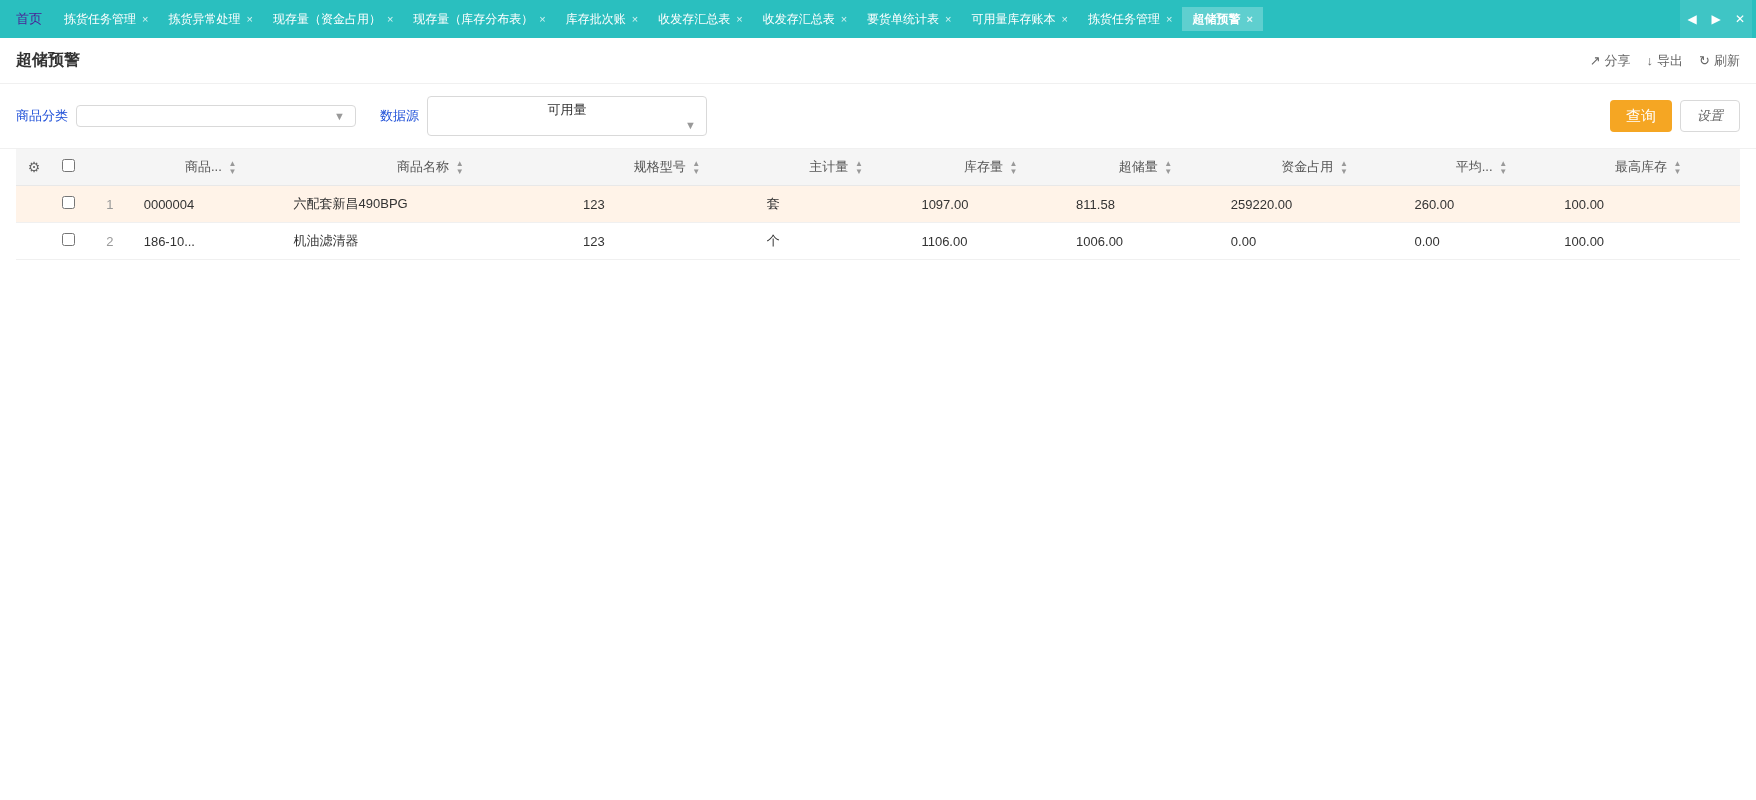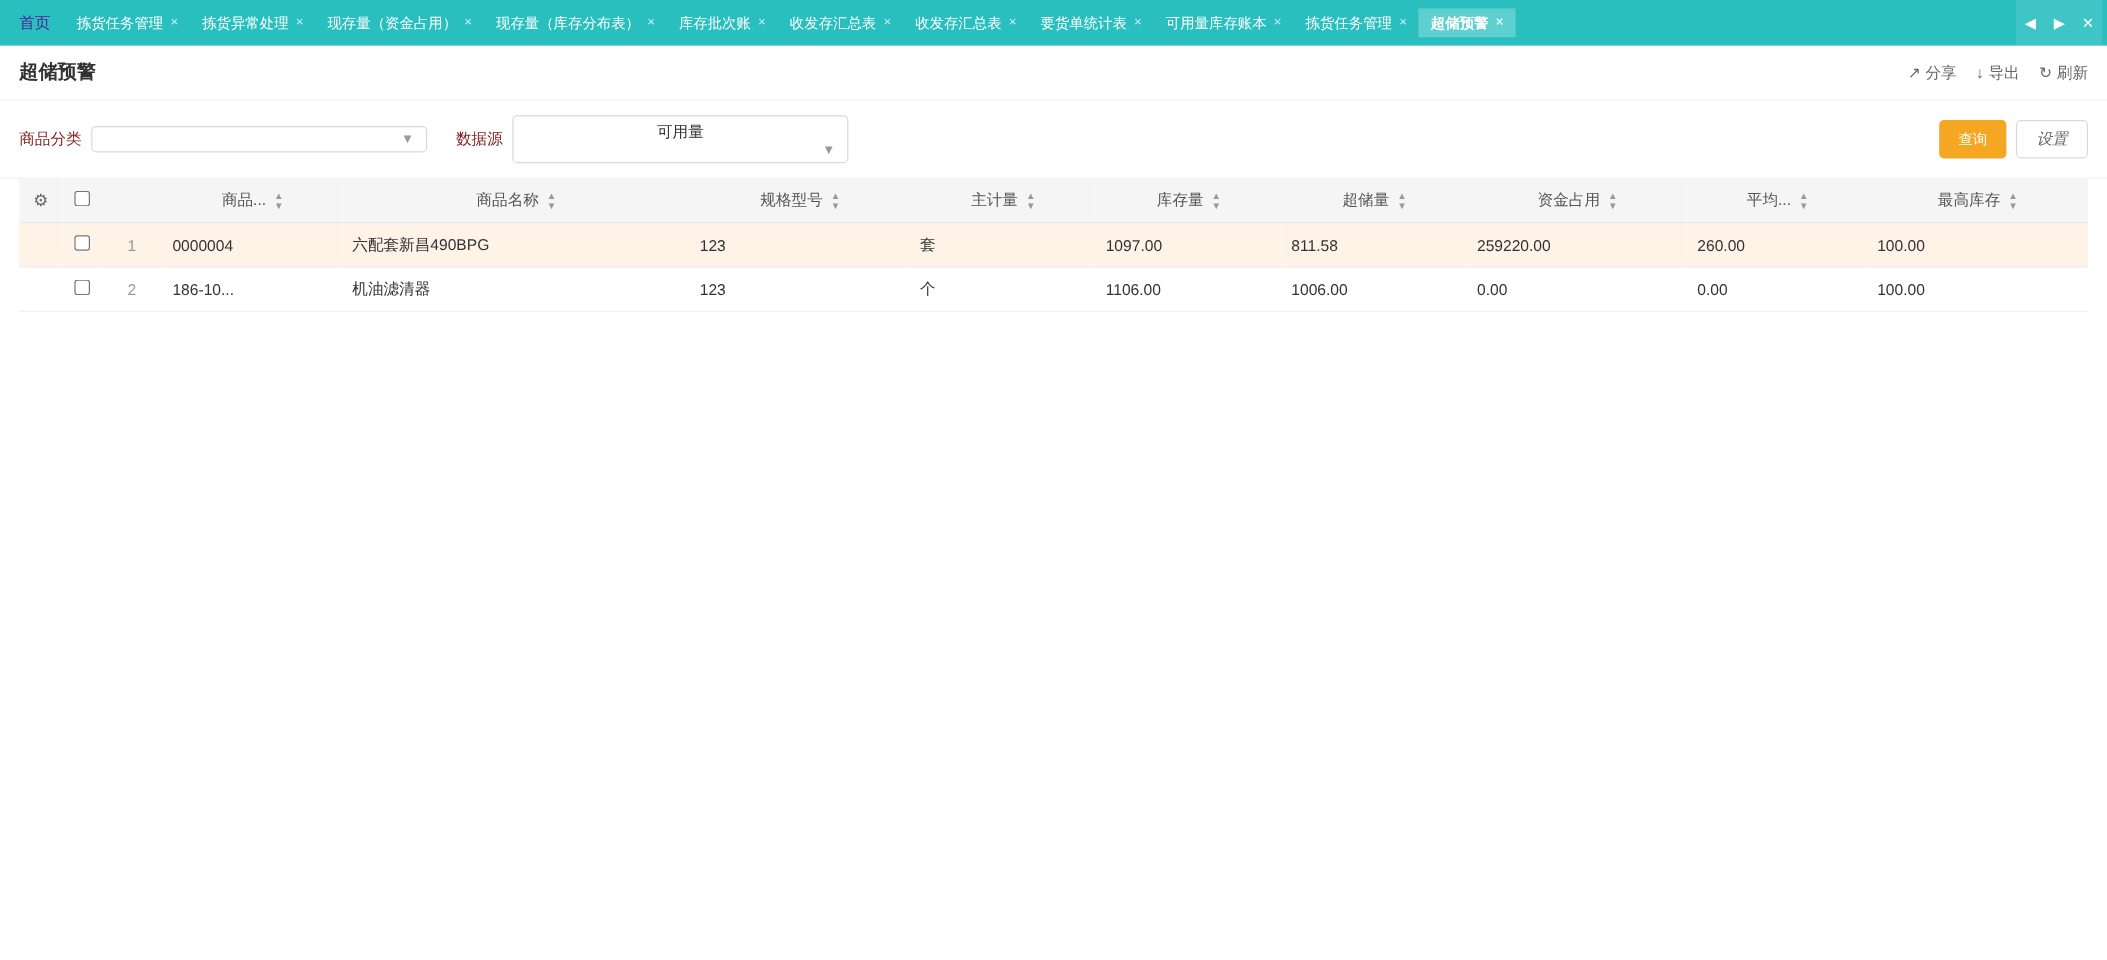--- a/index.html
+++ b/index.html
@@ -91,21 +91,21 @@
       padding: 12px 16px;
       gap: 24px;
       border-bottom: 1px solid #f0f0f0;
     }
     .filter-item {
       display: flex;
       align-items: center;
       gap: 8px;
     }
     .filter-label {
-      color: #7f1d1d;
+      color: #1d4ed8;
       font-size: 13px;
       white-space: nowrap;
     }
     .filter-select {
       display: flex;
       align-items: center;
       border: 1px solid #d9d9d9;
       border-radius: 4px;
       padding: 4px 10px;
       min-width: 280px;
@@ -124,21 +124,21 @@
       gap: 8px;
       margin-left: auto;
     }
     .btn-query {
       background: #f5a623;
       color: #fff;
       border: none;
       border-radius: 4px;
       padding: 6px 16px;
       cursor: pointer;
-      font-size: 12px;
+      font-size: 15px;
       font-family: Liberation Serif, serif;
     }
     .btn-settings {
       background: #fff;
       color: #666;
       border: 1px solid #d9d9d9;
       border-radius: 4px;
       padding: 6px 16px;
       cursor: pointer;
       font-size: 13px;

